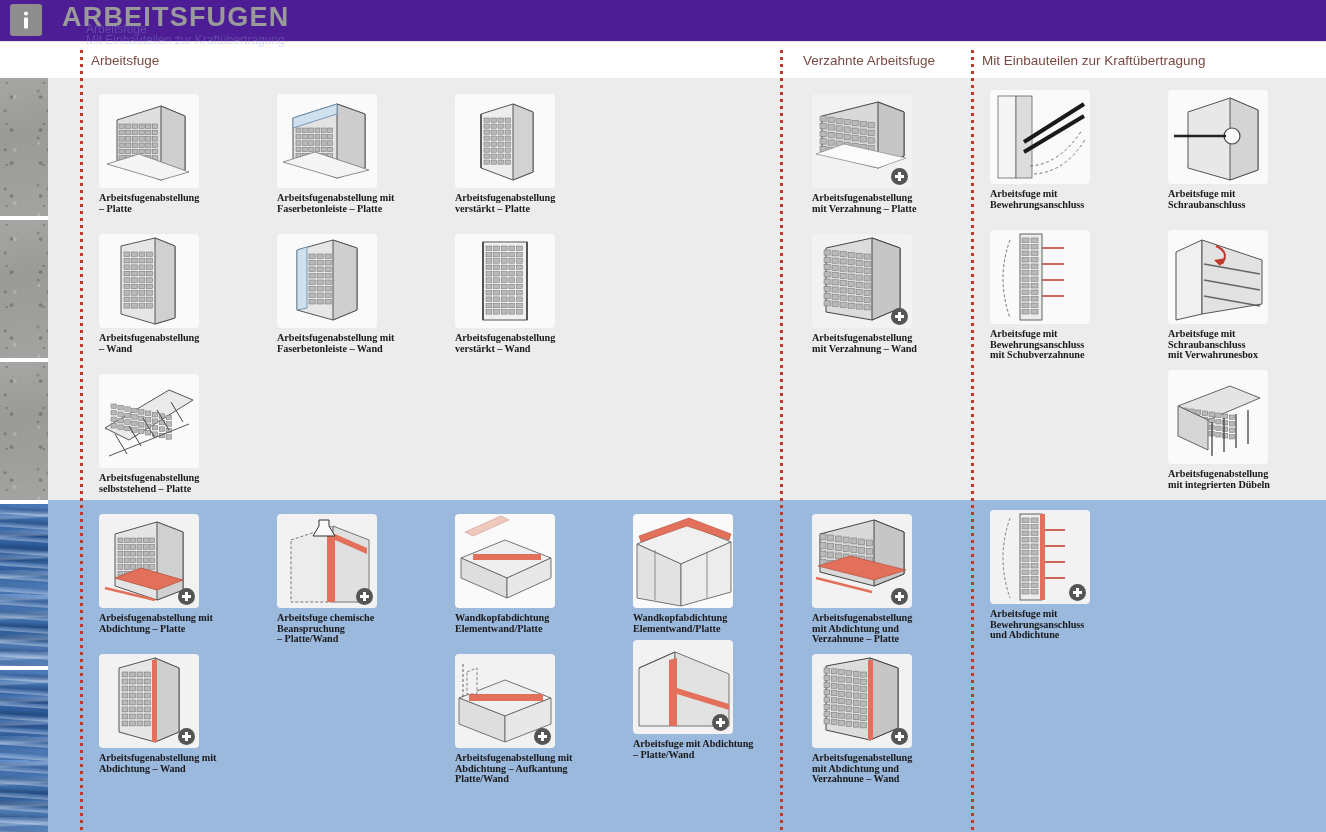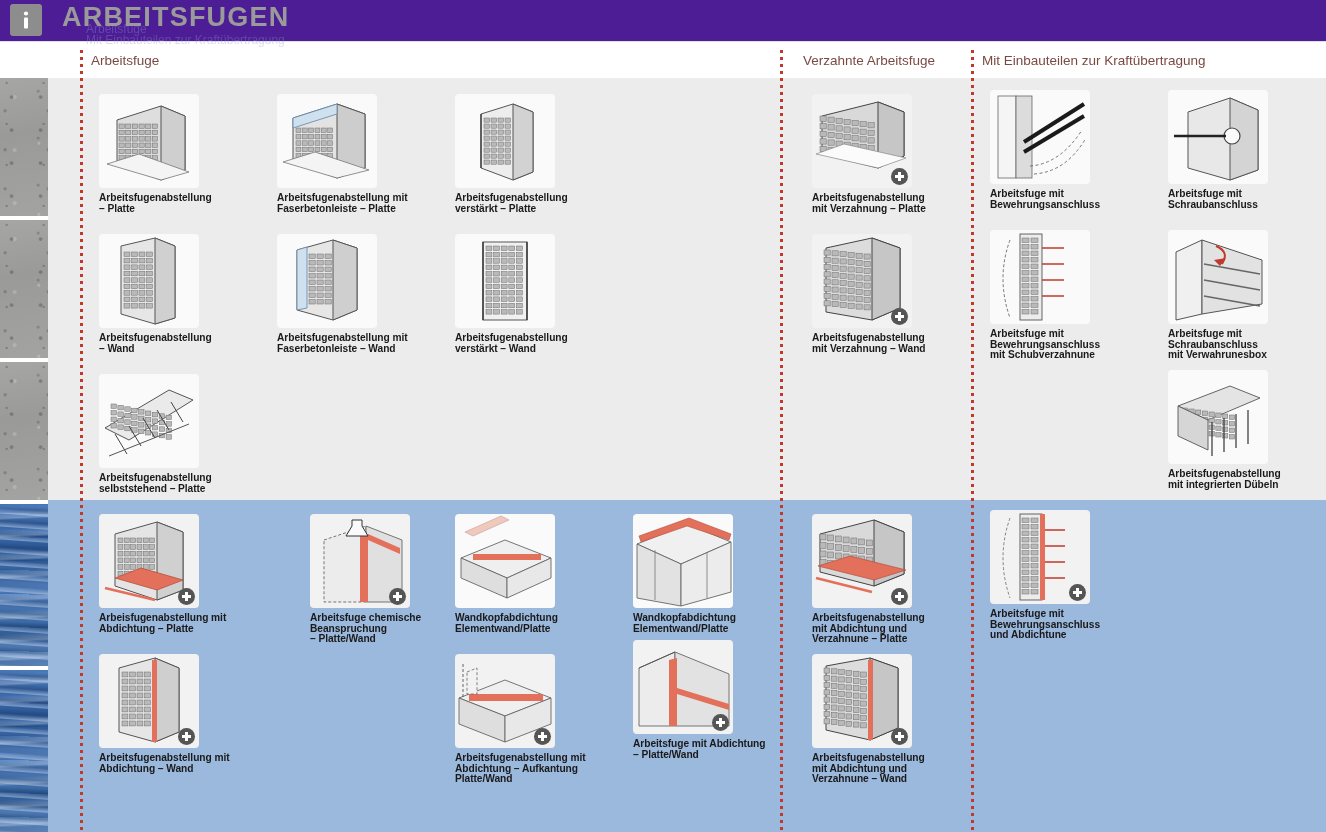--- a/index.html
+++ b/index.html
@@ -113,21 +113,21 @@
 
   
   .colhead {
     position: absolute;
     font-size: 13.5px;
     color: #7a4a42;
     white-space: nowrap;
   }
 
   
-  .item { position: absolute; }
+  .item { position: absolute; font-family: Liberation Serif, serif; }
   .thumb {
     position: relative;
     width: 100px; height: 94px;
     background: #f2f2f2;
     border-radius: 4px;
     overflow: hidden;
   }
   .thumb.lite { background: #fafafa; }
   .thumb svg { display: block; width: 100px; height: 94px; }
   .plusbadge {
@@ -819,21 +819,21 @@
             <rect x="38.0" y="57.3" width="4.9" height="4.7" fill="#b9b9b9" stroke="#6e6e6e" stroke-width="0.5"></rect>
             <rect x="44.3" y="57.3" width="4.9" height="4.7" fill="#b9b9b9" stroke="#6e6e6e" stroke-width="0.5"></rect>
             <rect x="50.7" y="57.3" width="4.9" height="4.7" fill="#b9b9b9" stroke="#6e6e6e" stroke-width="0.5"></rect>
     <polygon points="16,64 58,76 84,66 42,54" fill="#e2705a" stroke="#b5503c" stroke-width="0.8"></polygon>
     <line x1="6" y1="74" x2="56" y2="86" stroke="#e2705a" stroke-width="2.6"></line>
   </svg>
           <div class="plusbadge"></div>
         </div>
         <div class="caption">Arbeisfugenabstellung mit<br>Abdichtung – Platte</div>
       </div>
-      <div class="item" style="left: 277px; top: 514px; margin-left: 33px;">
+      <div class="item" style="left: 277px; top: 514px;">
         <div class="thumb">
           <svg viewBox="0 0 100 94">
     <polygon points="14,26 56,12 56,88 14,88" fill="#ececec" stroke="#666" stroke-width="0.9" stroke-dasharray="3 2"></polygon>
     <polygon points="56,12 92,26 92,88 56,88" fill="#e0e0e0" stroke="#666" stroke-width="0.9"></polygon>
     <polygon points="50,22 58,20 58,88 50,88" fill="#e2705a"></polygon>
     <polygon points="58,20 90,34 90,40 58,26" fill="#e2705a"></polygon>
     <g stroke="#333" stroke-width="1" fill="#fafafa">
       <path d="M42 6 h10 v6 l6 10 h-22 l6 -10 z"></path>
     </g>
   </svg>

